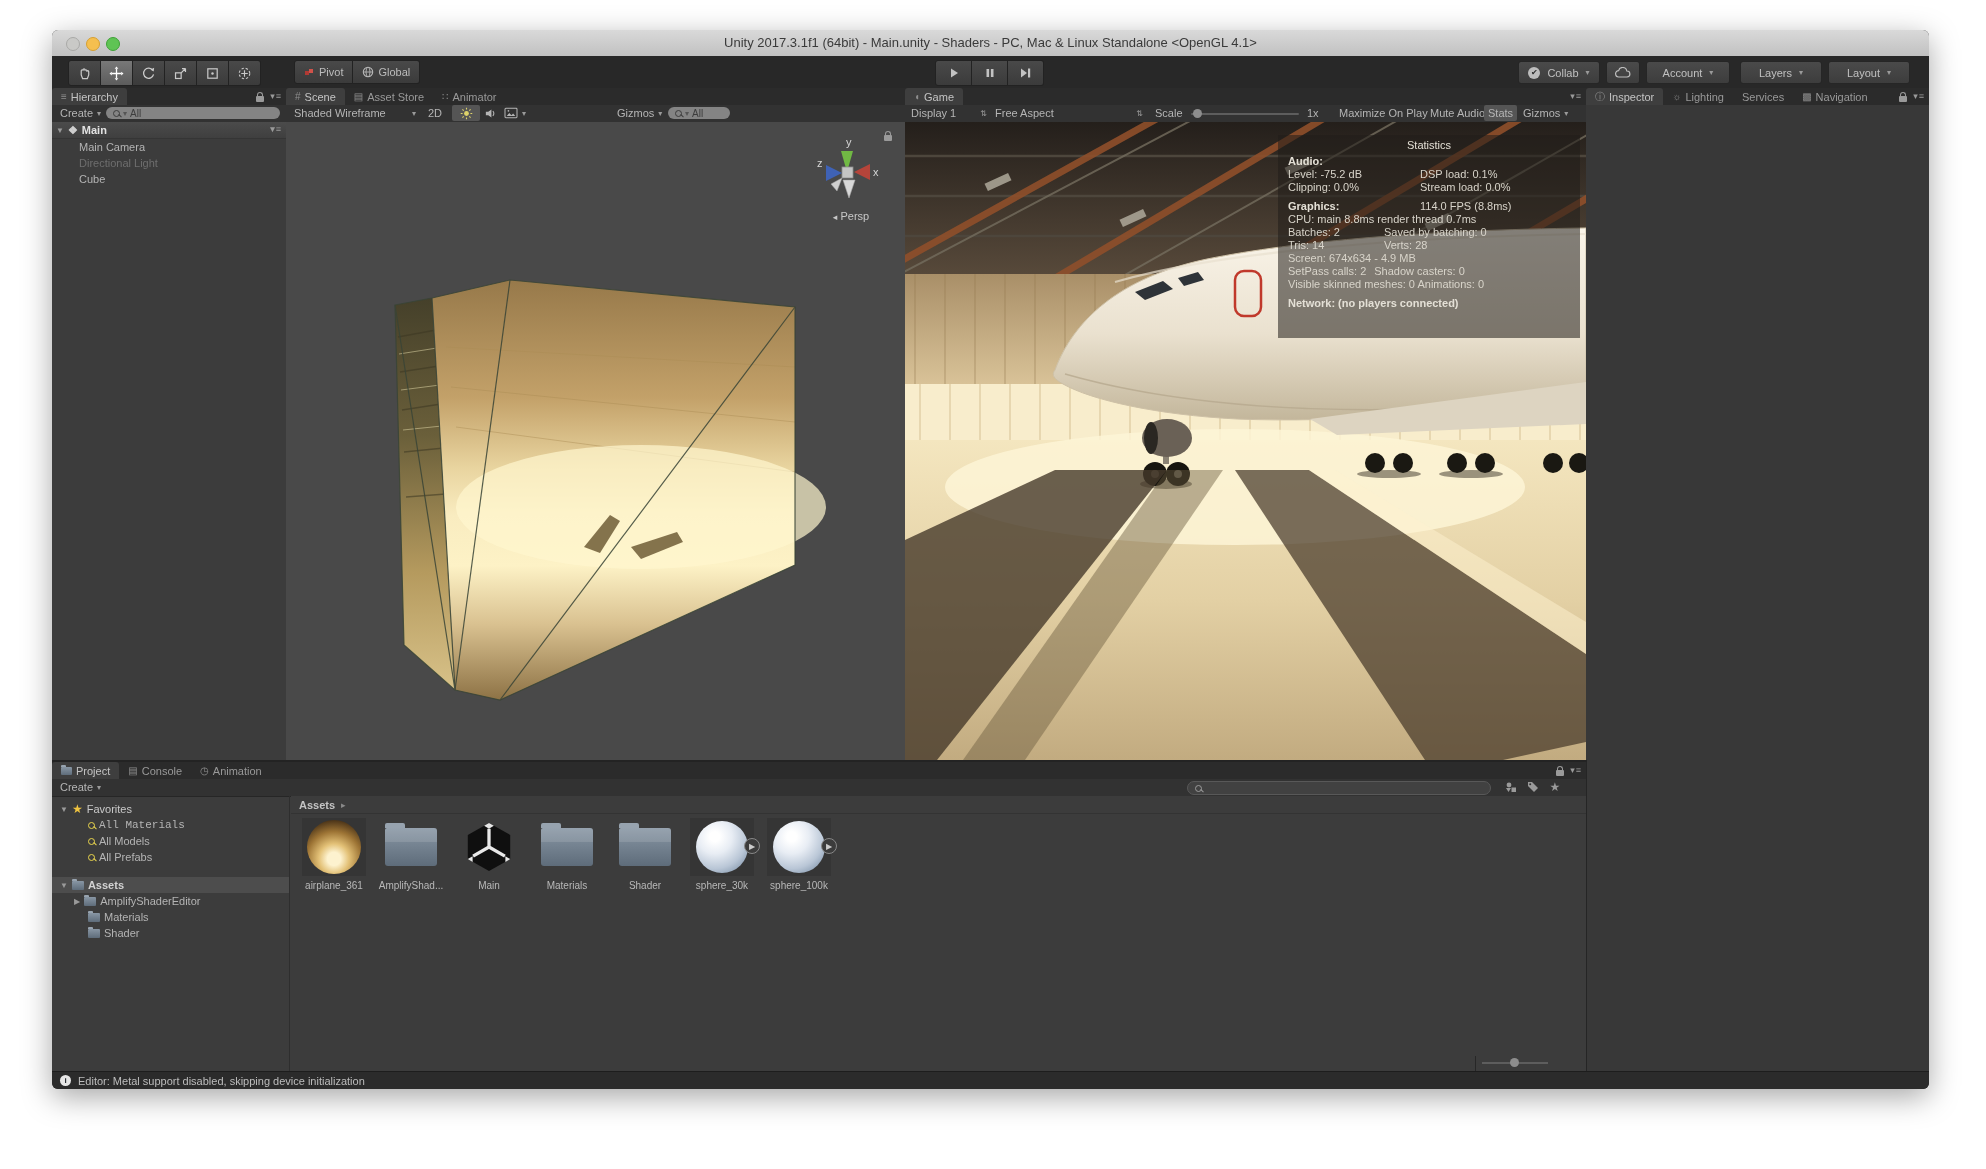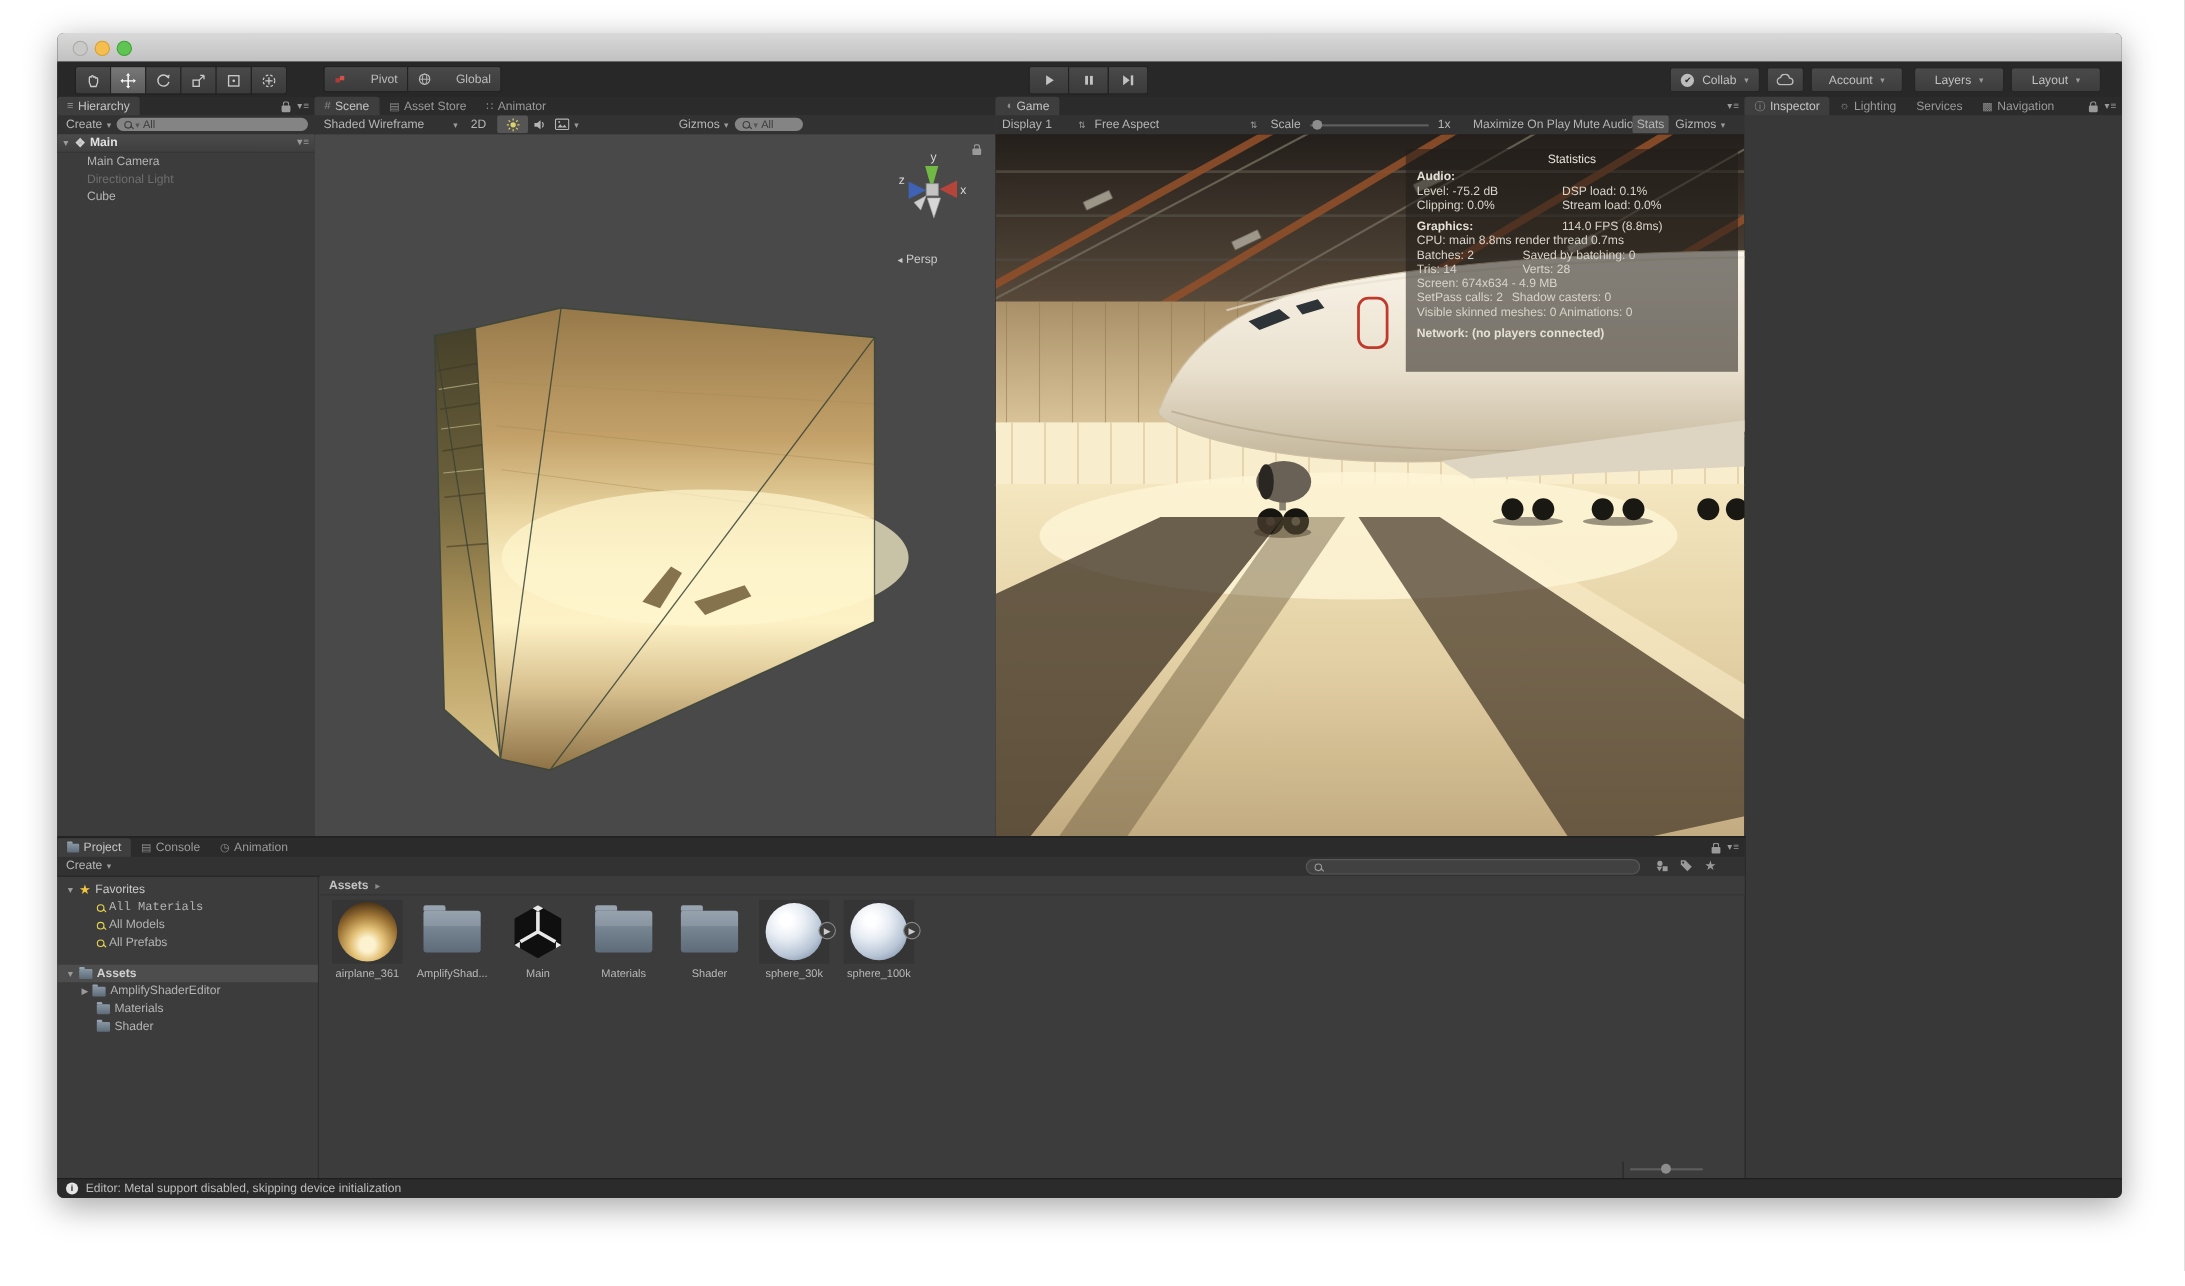--- a/index.html
+++ b/index.html
@@ -12,21 +12,21 @@
   .titlebar .title{position:absolute;left:0;right:0;top:5px;text-align:center;font-size:13px;color:#3a3a3a;}
   .tl{position:absolute;top:7px;width:12px;height:12px;border-radius:50%;}
   
   .toolbar{position:absolute;left:0;top:26px;right:0;height:32px;background:#282828;border-bottom:1px solid #1a1a1a;}
   .tbtn{display:inline-flex;align-items:center;justify-content:center;height:24px;width:31px;
     background:linear-gradient(#494949,#3b3b3b);border:1px solid #222;border-left:none;cursor:default;}
   .tbtn:first-child{border-left:1px solid #222;border-radius:3px 0 0 3px;}
   .tbtn:last-child{border-radius:0 3px 3px 0;}
   .tbtn.active{background:linear-gradient(#787878,#5c5c5c);}
   .tgroup{position:absolute;top:4px;display:flex;}
-  .pbtn{display:inline-flex;align-items:center;gap:22px;height:22px;padding:0 9px;font-size:11px;color:#bcbcbc;
+  .pbtn{display:inline-flex;align-items:center;gap:4px;height:22px;padding:0 9px;font-size:11px;color:#bcbcbc;
     background:linear-gradient(#494949,#3b3b3b);border:1px solid #222;border-left:none;}
   .pbtn:first-child{border-left:1px solid #222;border-radius:3px 0 0 3px;}
   .pbtn:last-child{border-radius:0 3px 3px 0;}
   .dd{position:absolute;top:5px;height:21px;background:linear-gradient(#4a4a4a,#3d3d3d);
     border:1px solid #262626;border-radius:3px;color:#c0c0c0;font-size:11px;
     display:flex;align-items:center;justify-content:center;gap:7px;}
   .caret{font-size:8px;color:#9a9a9a;}
   
   .panel{position:absolute;background:#3c3c3c;}
   .tabbar{position:absolute;left:0;right:0;top:0;height:17px;background:#2b2b2b;display:flex;align-items:stretch;}
@@ -88,20 +88,21 @@
 </style>
 </head>
 <body>
 
 <div id="win">
 
   <div class="titlebar">
     <span class="tl" style="left:14px;background:#c9c9c7;border:1px solid #a9a9a7;"></span>
     <span class="tl" style="left:34px;background:#f5bf4f;border:1px solid #d7a032;"></span>
     <span class="tl" style="left:54px;background:#5fc454;border:1px solid #3fa237;"></span>
+    <div class="title">Unity 2017.3.1f1 (64bit) - Main.unity - Shaders - PC, Mac &amp; Linux Standalone &lt;OpenGL 4.1&gt;</div>
   </div>
 
   <div class="toolbar">
     <div class="tgroup" style="left:16px;">
       <span class="tbtn">
         <svg width="15" height="15" viewBox="0 0 16 16">
             <path d="M4.5 8.5V5a1 1 0 0 1 2 0V4a1 1 0 0 1 2 0v1a1 1 0 0 1 2 0v1a1 1 0 0 1 2 0v3.5L11 13.5H6L4.5 9.5z" fill="none" stroke="#c9c9c9" stroke-width="1.3"></path>
           </svg>
       </span>
       <span class="tbtn active">
@@ -345,21 +346,21 @@
         <polygon points="28,15 40,15 34,36" fill="#71b944"></polygon>
         <polygon points="30,44 42,44 36,62" fill="#d8d8d8" stroke="#aaa" stroke-width=".6"></polygon>
         <polygon points="18,48 29,42 24,55" fill="#cfcfcf" stroke="#aaa" stroke-width=".5"></polygon>
         <rect x="29" y="31" width="11" height="11" fill="#c4c4c4" stroke="#8f8f8f" stroke-width=".8"></rect>
         <polygon points="41,36 57,28 57,44" fill="#b5443a"></polygon>
         <polygon points="29,37 13,29 13,45" fill="#3f62b5"></polygon>
         <text x="60" y="40" font-size="11" fill="#d6d6d6">x</text>
         <text x="4" y="31" font-size="11" fill="#d6d6d6">z</text>
       </svg>
       <span class="lock" style="position:absolute;left:598px;top:8px;"></span>
-      <div style="position:absolute;left:530px;top:88px;width:70px;text-align:left;font-size:11px;color:#c8c8c8;margin-top:20px;">
+      <div style="position:absolute;left:530px;top:88px;width:70px;text-align:center;font-size:11px;color:#c8c8c8;">
         <span style="font-size:9px;">◂</span> <span>Persp</span>
       </div>
     </div>
   </div>
 
   <div class="panel" style="left:853px;top:58px;width:681px;height:672px;border-right:1px solid #252525;">
     <div class="tabbar">
       <span class="tab active">
         <span class="ticon">◖</span>
         <span>Game</span>

